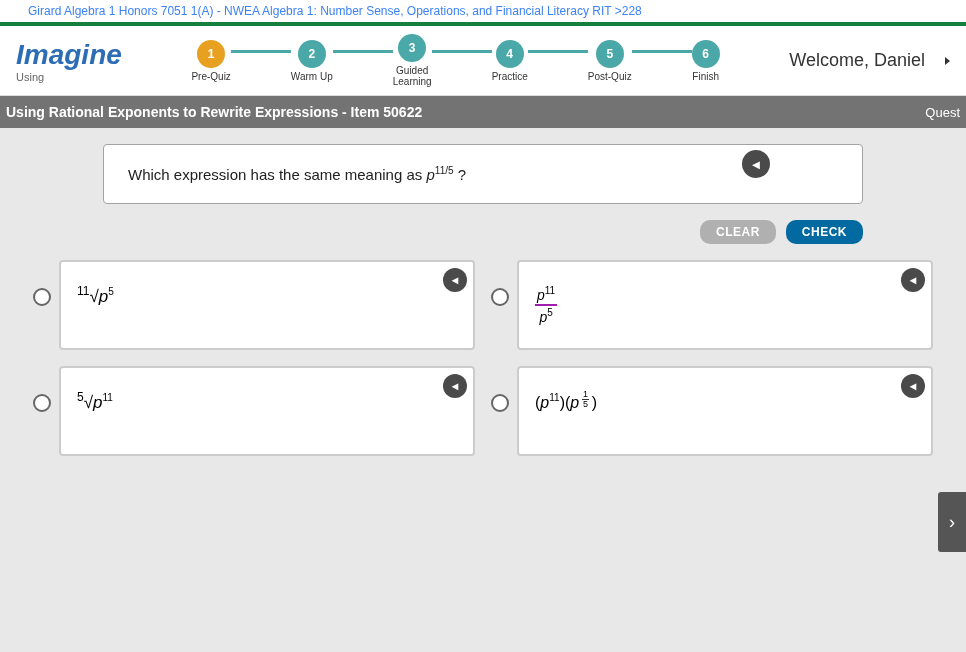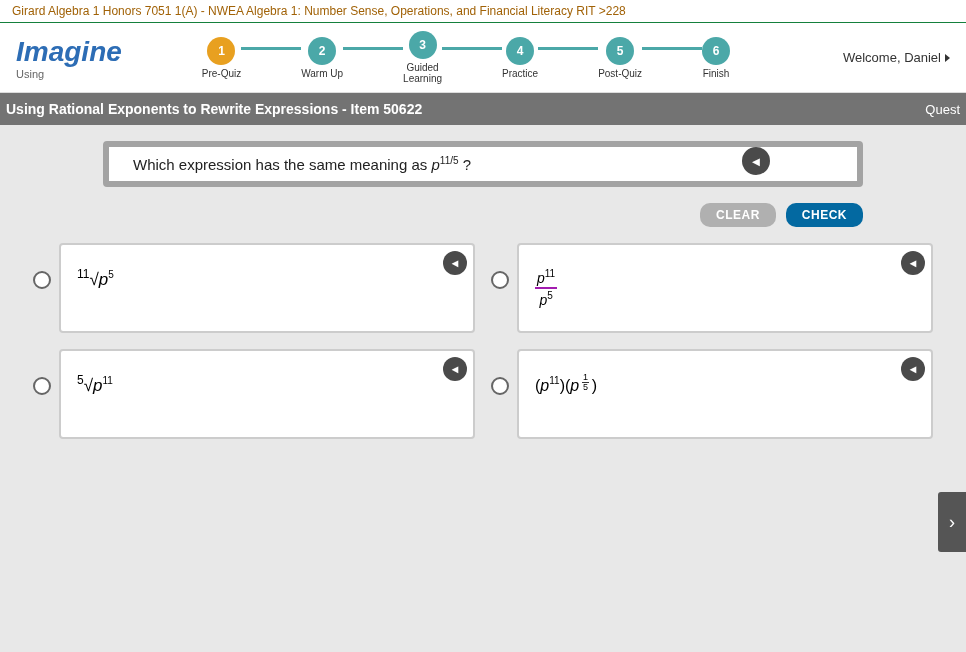--- a/index.html
+++ b/index.html
@@ -1,24 +1,24 @@
 <!DOCTYPE html>
 <html><head>
   <meta charset="utf-8">
   <style>
     * { box-sizing: border-box; margin: 0; padding: 0; }
     body { font-family: Arial, sans-serif; background: #e8e8e8; width: 966px; min-height: 652px; overflow: hidden; }
 
     
     .top-bar {
       background: #fff;
-      border-bottom: 1px solid #15803d;
-      padding: 4px 12px;
+      border-bottom: 4px solid #15803d;
+      padding: 4px 28px;
       font-size: 12px;
-      color: #a16207;
+      color: #3b82f6;
     }
 
     
     .header {
       background: #fff;
       display: flex;
       align-items: center;
       padding: 8px 16px;
       border-bottom: 1px solid #ddd;
     }
@@ -71,25 +71,25 @@
       margin-bottom: 18px;
       flex-shrink: 0;
     }
 
     .circle-orange { background: #e8a020; }
     .circle-teal { background: #4ba8a8; }
 
     .welcome-area {
       min-width: 140px;
       text-align: right;
-      font-size: 13px;
+      font-size: 18px;
       color: #333;
       display: flex;
       align-items: center;
-      gap: 4px;
+      gap: 20px;
       justify-content: flex-end;
     }
 
     .welcome-arrow {
       width: 0; height: 0;
       border-left: 5px solid #333;
       border-top: 4px solid transparent;
       border-bottom: 4px solid transparent;
     }
 
@@ -116,23 +116,23 @@
     }
 
     
     .question-box-wrap {
       position: relative;
       margin-bottom: 16px;
     }
 
     .question-box {
       background: #fff;
-      border: 6px solid #a3a3a3;
+      border: 1px solid #a3a3a3;
       border-radius: 4px;
-      padding: 8px 24px;
+      padding: 20px 24px;
       font-size: 15px;
       color: #222;
       max-width: 760px;
       margin: 0 auto;
     }
 
     .audio-btn-top-right {
       position: absolute;
       right: 90px;
       top: 4px;

